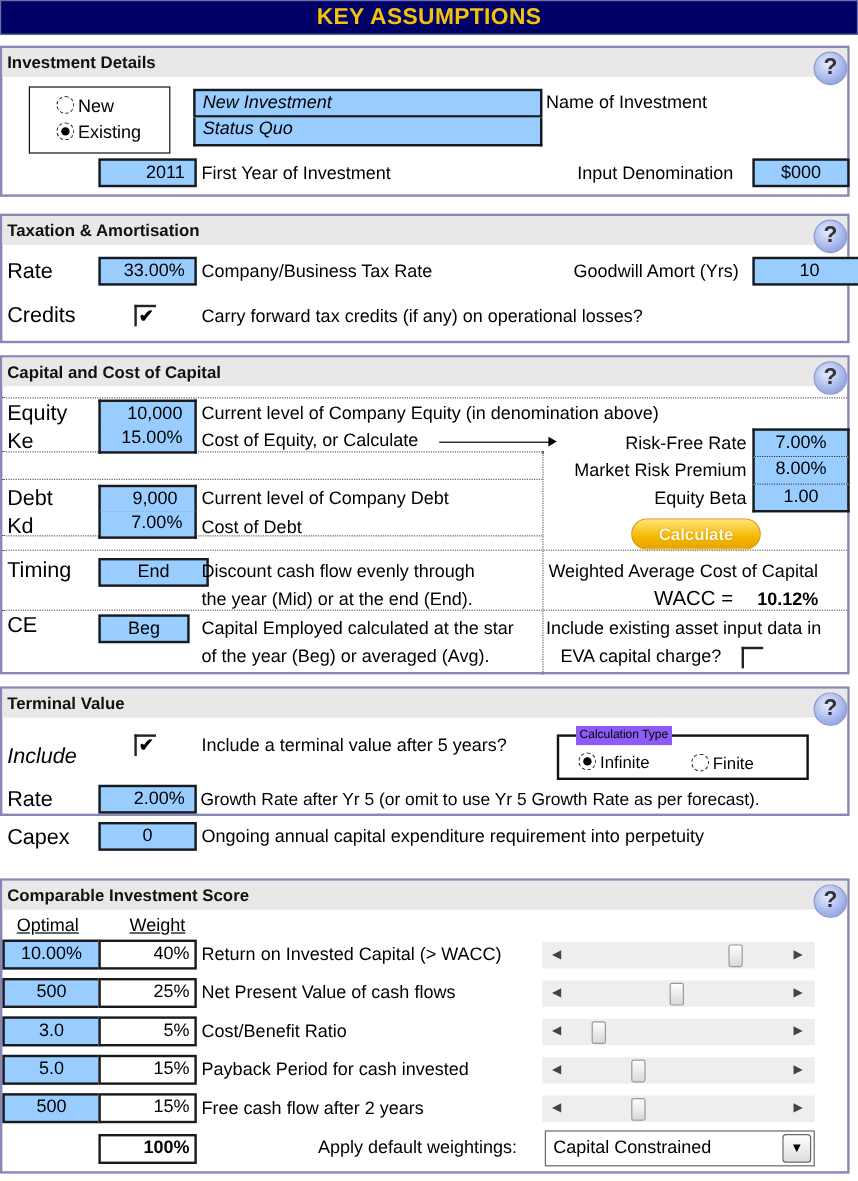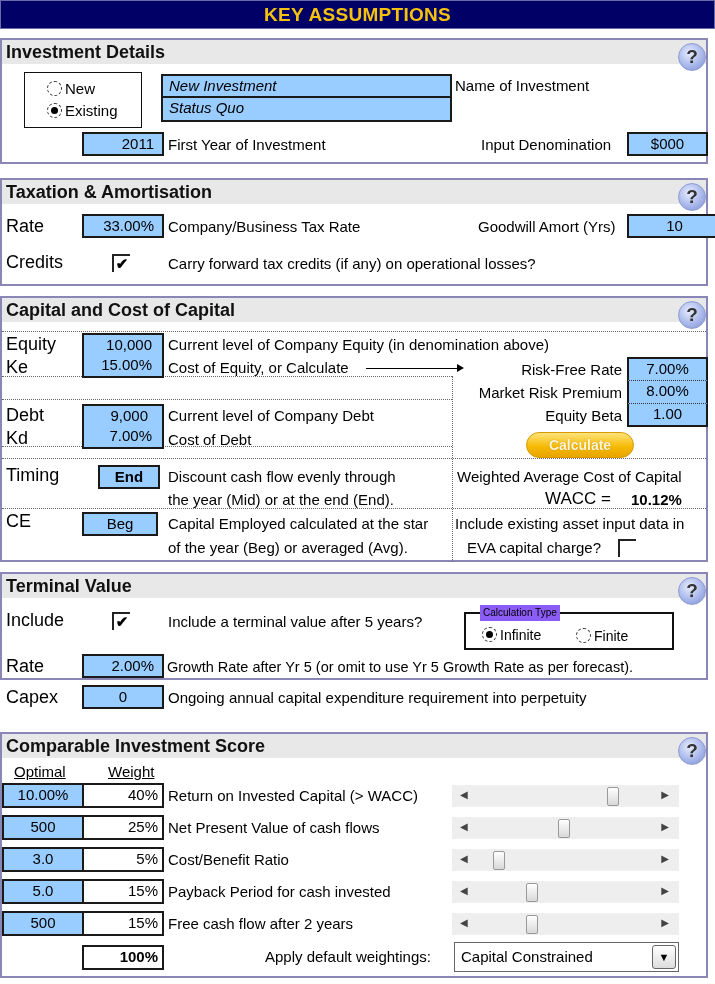--- a/index.html
+++ b/index.html
@@ -4,21 +4,21 @@
 <style>
   * { box-sizing: border-box; margin: 0; padding: 0; }
   body { width: 715px; height: 984px; background: #ffffff; position: relative; overflow: hidden;
          font-family: "Liberation Sans", sans-serif; font-size: 15px; color: #000; }
   .abs { position: absolute; }
   .titlebar { left: 0; top: 0; width: 715px; height: 29px; background: #000066;
               border: 1px solid #6a6aa8; color: #f4c20d; font-weight: bold; font-size: 19px;
               text-align: center; line-height: 27px; letter-spacing: 0.3px; }
   .section { position: absolute; left: 0; width: 708px; border: 2px solid #8a86b8; border-left: 2px solid #8a86b8; background: #fff; }
   .sec-head { position: absolute; left: 0; top: 0; right: 0; height: 24px; background: #e8e8e8;
-              font-weight: bold; font-size: 18px; line-height: 24px; padding-left: 4px; color: #111; }
+              font-weight: bold; font-size: 14px; line-height: 24px; padding-left: 4px; color: #111; }
   .help { position: absolute; width: 28px; height: 28px; border-radius: 50%;
           background: radial-gradient(circle at 40% 35%, #e6ecff 0%, #a9b8ea 55%, #7c8fd6 100%);
           border: 1px solid #8d9bd2; color: #333; font-weight: bold; font-size: 19px; text-align: center; line-height: 26px; }
   .cell { position: absolute; background: #99ccff; border: 2px solid #1a1a1a; font-size: 15px; line-height: 20px; text-align: center; }
   .cell.right { text-align: right; padding-right: 8px; }
   .cell.italic { text-align: left; font-style: italic; padding-left: 6px; }
   .wcell { position: absolute; background: #fff; border: 2px solid #1a1a1a; font-size: 15px; line-height: 20px; text-align: right; padding-right: 4px; }
   .lbl { position: absolute; font-size: 15px; line-height: 20px; white-space: nowrap; }
   .lbl-big { position: absolute; font-size: 18px; line-height: 22px; white-space: nowrap; }
   .chk { position: absolute; width: 18px; height: 18px; border-left: 2px solid #222; border-top: 2px solid #222; font-size: 15px; line-height: 16px; text-align: center; font-weight: bold; }
@@ -109,41 +109,41 @@
   <div class="calc-btn" style="left:524px;top:134px;width:108px;height:26px;">Calculate</div>
 
   <div class="lbl-big" style="left:4px;top:106px;">Debt</div>
   <div class="lbl-big" style="left:4px;top:129px;">Kd</div>
   <div class="cell" style="left:80px;top:106px;width:82px;height:23px;text-align:right;padding-right:14px;border-bottom:1px dotted #333;">9,000</div>
   <div class="cell" style="left:80px;top:128px;width:82px;height:23px;text-align:right;padding-right:10px;border-top:none;">7.00%</div>
   <div class="lbl" style="left:166px;top:108px;">Current level of Company Debt</div>
   <div class="lbl" style="left:166px;top:132px;">Cost of Debt</div>
 
   <div class="lbl-big" style="left:4px;top:166px;">Timing</div>
-  <div class="cell" style="left:96px;top:167px;width:62px;height:24px;font-weight:bold;">End</div>
+  <div class="cell" style="left:80px;top:167px;width:92px;height:24px;">End</div>
   <div class="lbl" style="left:166px;top:169px;">Discount cash flow evenly through</div>
   <div class="lbl" style="left:166px;top:192px;">the year (Mid) or at the end (End).</div>
   <div class="lbl" style="left:455px;top:169px;">Weighted Average Cost of Capital</div>
   <div class="lbl" style="left:543px;top:191px;font-size:17px;">WACC =</div>
   <div class="lbl" style="left:629px;top:192px;font-weight:bold;">10.12%</div>
 
   <div class="lbl-big" style="left:4px;top:212px;">CE</div>
   <div class="cell" style="left:80px;top:214px;width:76px;height:24px;">Beg</div>
   <div class="lbl" style="left:166px;top:216px;width:282px;overflow:hidden;">Capital Employed calculated at the star</div>
   <div class="lbl" style="left:453px;top:216px;">Include existing asset input data in</div>
   <div class="lbl" style="left:166px;top:240px;">of the year (Beg) or averaged (Avg).</div>
   <div class="lbl" style="left:465px;top:240px;">EVA capital charge?</div>
   <div class="chk" style="left:616px;top:241px;"></div>
 </div>
 
 <div class="section" style="top:572px;height:108px;">
   <div class="sec-head">Terminal Value</div>
   <div class="help" style="right:0px;top:3px;">?</div>
 
-  <div class="lbl-big" style="left:4px;top:35px;">Include</div>
+  <div class="lbl-big" style="left:4px;top:45px;font-style:italic;">Include</div>
   <div class="chk" style="left:110px;top:38px;">✔</div>
   <div class="lbl" style="left:166px;top:38px;">Include a terminal value after 5 years?</div>
 
   <div class="groupbox" style="left:462px;top:38px;width:210px;height:38px;"></div>
   <div class="lbl" style="left:478px;top:31px;background:#8b5cf6;padding:0 3px;font-size:10px;line-height:16px;">Calculation Type</div>
   <div class="lbl" style="left:480px;top:51px;font-size:14px;">
     <span class="radio on"></span><span>Infinite</span>
   </div>
   <div class="lbl" style="left:574px;top:52px;font-size:14px;">
     <span class="radio"></span><span>Finite</span>

